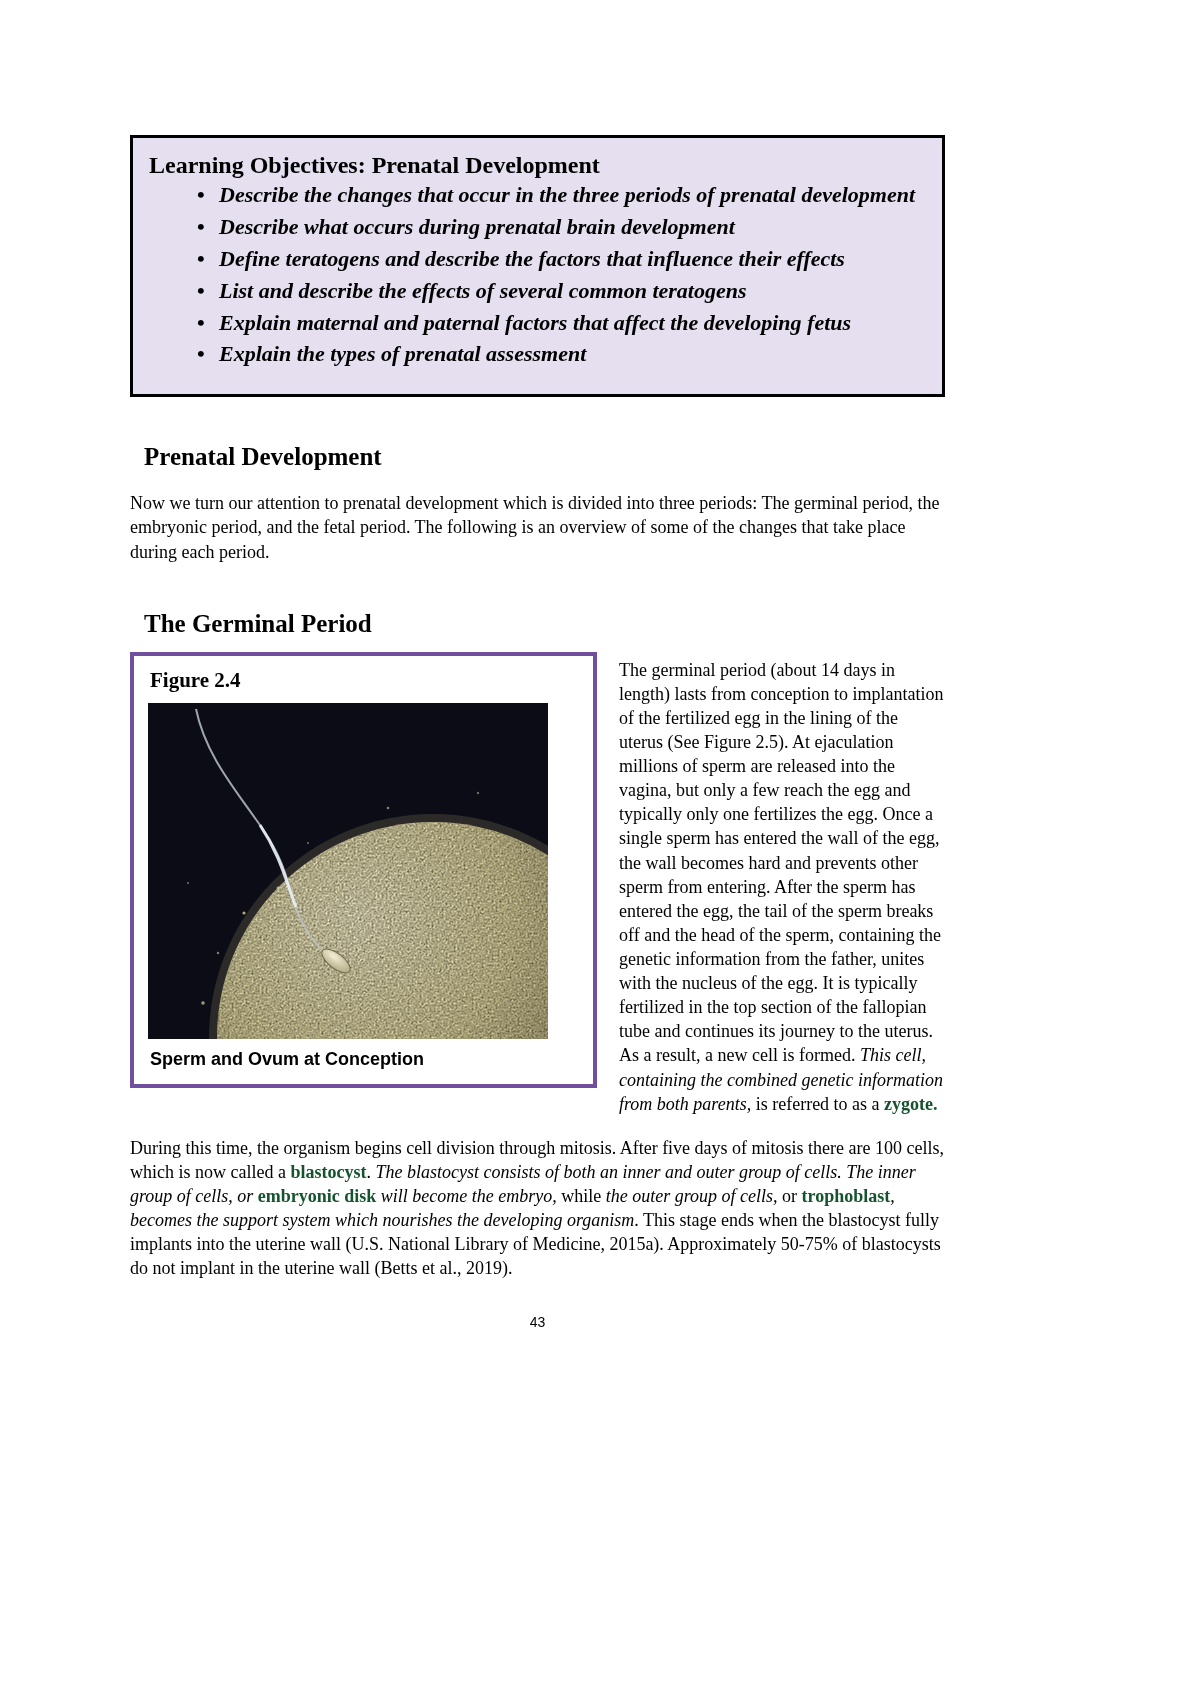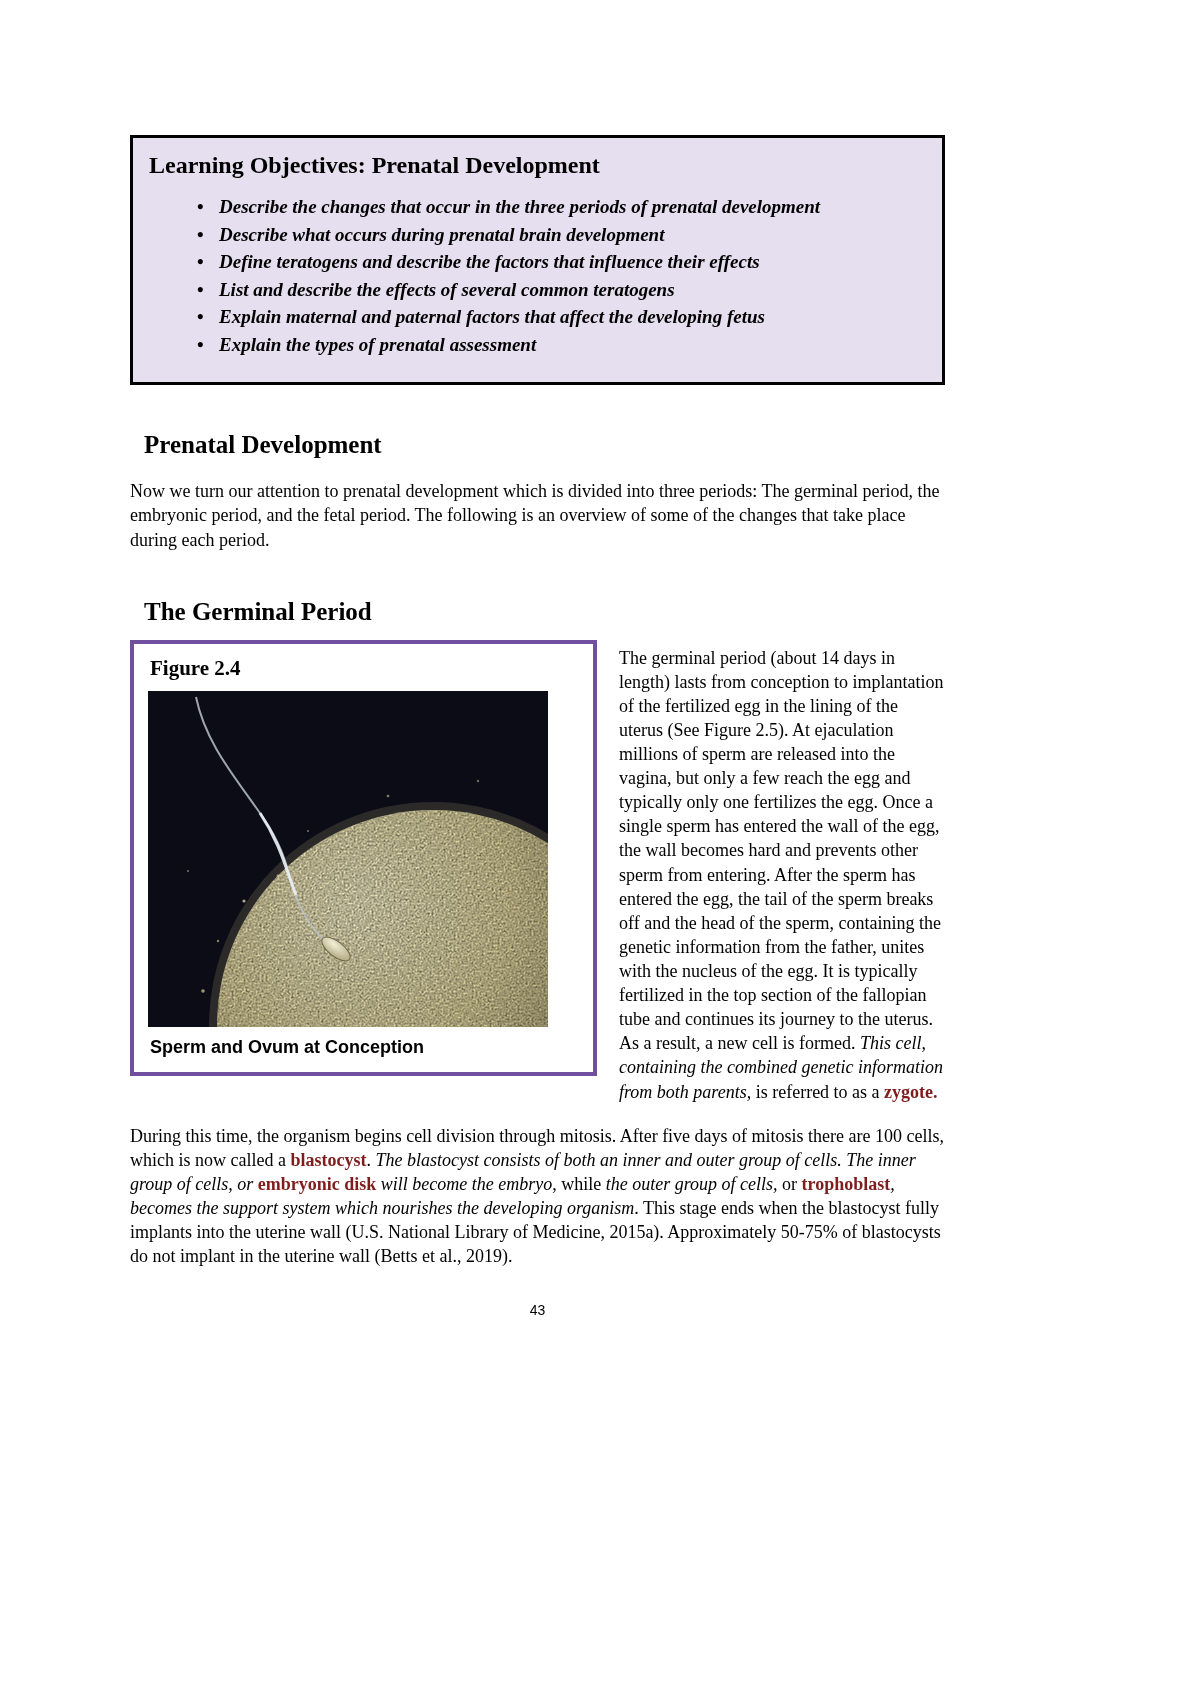--- a/index.html
+++ b/index.html
@@ -11,24 +11,24 @@
     position:relative;
   }
   .content { width:815px; margin-left:130px; padding-top:135px; }
 
   
   .obj-box {
     border:3px solid #000;
     background:#e5dff0;
     padding:14px 20px 24px 16px;
   }
-  .obj-title { font-size:24px; font-weight:bold; margin-bottom:14px; }
+  .obj-title { font-size:24px; font-weight:bold; }
   .obj-list { list-style:none; margin-left:48px; }
   .obj-list li {
-    font-size:19px; font-weight:bold; font-style:italic;
+    font-size:22px; font-weight:bold; font-style:italic;
     line-height:1.45; position:relative; padding-left:22px;
   }
   .obj-list li::before {
     content:"•"; position:absolute; left:0; top:0;
     font-style:normal; font-weight:bold;
   }
 
   h2.section-heading { font-size:25px; font-weight:bold; margin-top:46px;margin-left:14px; }
   p.body-text { font-size:18px; line-height:1.34; margin-top:20px; }
 
@@ -43,21 +43,21 @@
   }
   .figure-label { font-size:21px; font-weight:bold; margin:4px 0 10px 2px; }
   .figure-image { display:block; width:400px; height:336px; }
   .figure-caption {
     font-family:"Liberation Sans","DejaVu Sans",sans-serif;
     font-size:18px; font-weight:bold; margin:10px 0 4px 2px;
   }
 
   
   .i  { font-style:italic; }
-  .pb { color:#7f1d1d; font-weight:bold; }
+  .pb { color:#14532d; font-weight:bold; }
 
   .page-number {
     clear:both;
     text-align:center;
     font-family:"Liberation Sans","DejaVu Sans",sans-serif;
     font-size:14px;
     margin-top:34px;
   }
 </style>
 </head>

